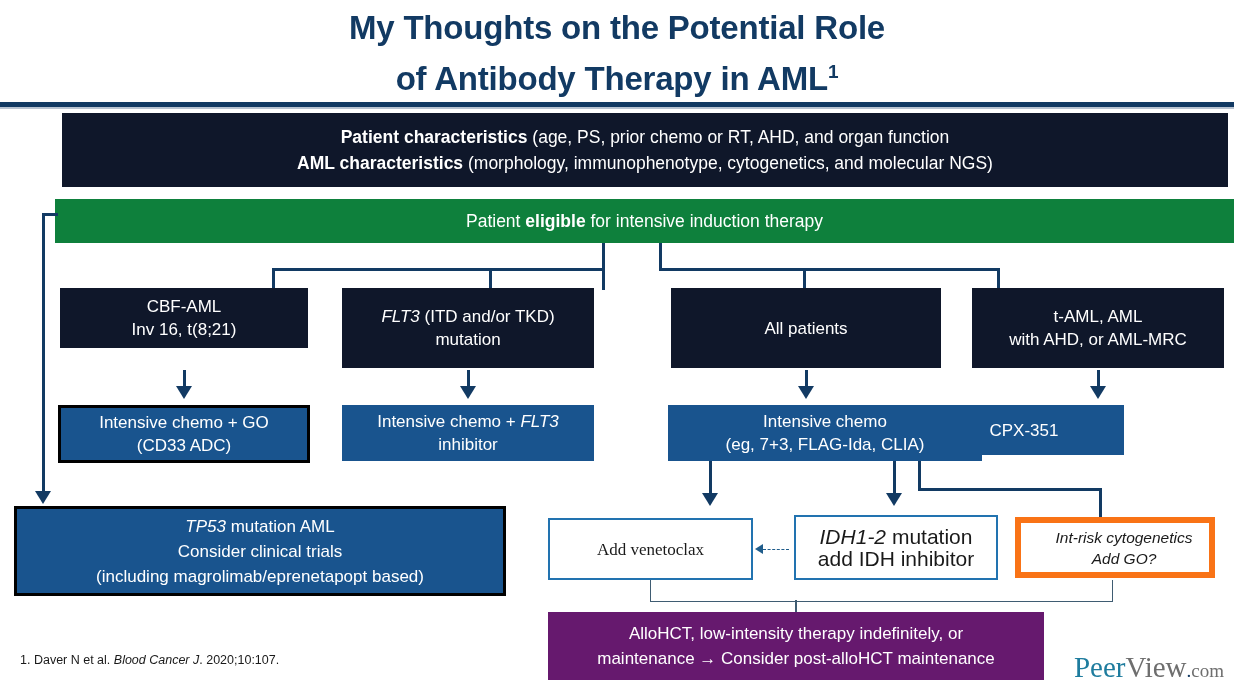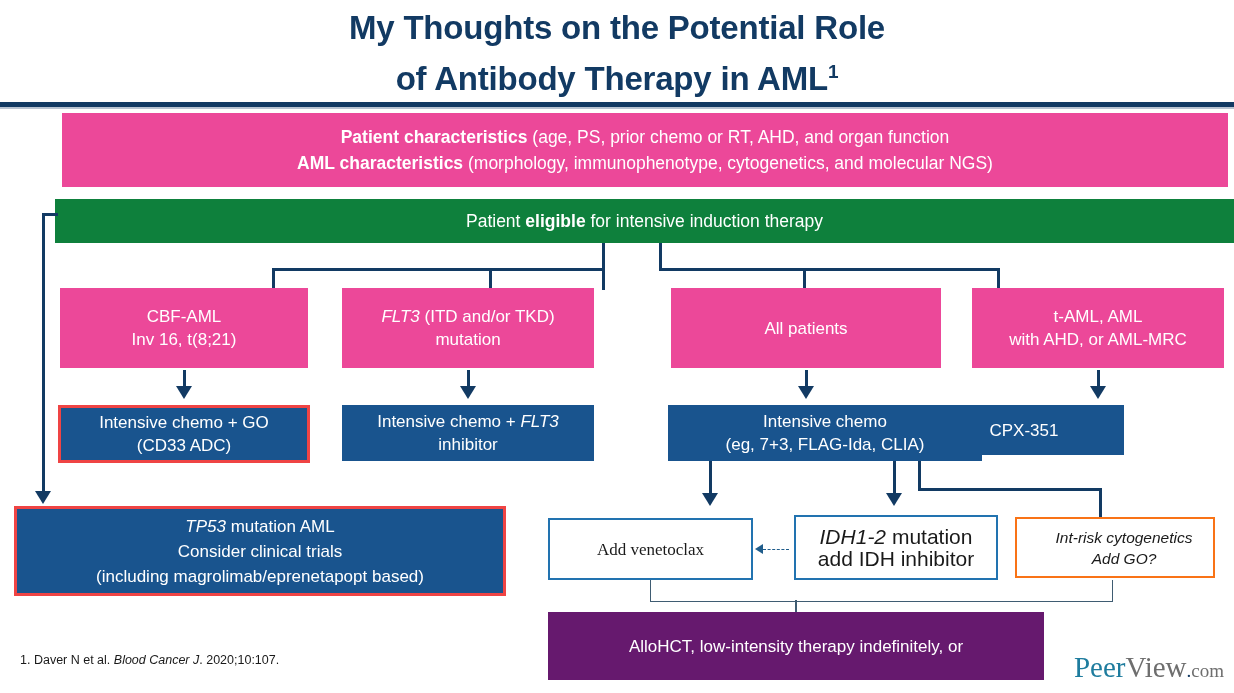--- a/index.html
+++ b/index.html
@@ -57,48 +57,48 @@
     align-items: center;
     justify-content: center;
     text-align: center;
     color: #ffffff;
     font-size: 17px;
     line-height: 23px;
   }
   .box .txt { display: block; width: 100%; }
   .box .ln { display: block; }
 
-  .navy   { background: #ec4899; }
+  .navy   { background: #0f172a; }
   .green  { background: #0E803C; }
   .blue   { background: #19548E; }
   .purple { background: #66196E; }
-  .redborder { border: 3px solid #ef4444; justify-content: center; }
+  .redborder { border: 3px solid #000000; justify-content: center; }
 
   .white-box {
     background: #ffffff;
     color: #1a1a1a;
     border: 2px solid #2273B0;
   }
-  .white-box.red-edge { border: 2px solid #f97316; padding-left: 18px; }
+  .white-box.red-edge { border: 6px solid #f97316; padding-left: 18px; }
 
   .italic { font-style: italic; }
   .bold   { font-weight: bold; }
 
   
   #hdr-box {
     left: 62px; top: 113px; width: 1166px; height: 74px;
     font-size: 17.5px; line-height: 26px;
   }
   #green-bar {
     left: 55px; top: 199px; width: 1179px; height: 44px;
     font-size: 17.5px;
   }
 
   
-  #cat-cbf   { left: 60px;  top: 288px; width: 248px; height: 80px; }
+  #cat-cbf   { left: 60px;  top: 288px; width: 248px; height: 60px; }
   #cat-flt3  { left: 342px; top: 288px; width: 252px; height: 80px; }
   #cat-all   { left: 671px; top: 288px; width: 270px; height: 80px; }
   #cat-taml  { left: 972px; top: 288px; width: 252px; height: 80px; }
 
   
   #tx-go     { left: 58px;  top: 405px; width: 252px; height: 58px; }
   #tx-flt3   { left: 342px; top: 405px; width: 252px; height: 56px; }
   #tx-chemo  { left: 668px; top: 405px; width: 314px; height: 56px; }
   #tx-cpx    { left: 924px; top: 405px; width: 200px; height: 50px; }
 
@@ -313,20 +313,21 @@
 
   <div class="dash-line" style="left:763px; top:549px; width:26px;"></div>
   <div class="dash-arrow" style="left:755px; top:544px;"></div>
 
   <div class="brace" style="left:650px; top:580px; width:463px; height:22px;"></div>
   <div class="conn v" style="left:795px; top:600px; height:13px; background:#3F5C72; width:2px;"></div>
 
   <div id="allohct" class="box purple">
     <span class="txt">
       <span class="ln">AlloHCT, low-intensity therapy indefinitely, or</span>
+      <span class="ln">maintenance → Consider post-alloHCT maintenance</span>
     </span>
   </div>
 
   <div id="citation"><span>1. Daver N et al. </span><span class="italic">Blood Cancer J</span><span>. 2020;10:107.</span></div>
 
   <div id="logo"><span class="peer">Peer</span><span class="view">View</span><span class="dotcom"><span class="dot">.</span><span>com</span></span></div>
 
 </div>
 
 </body></html>

